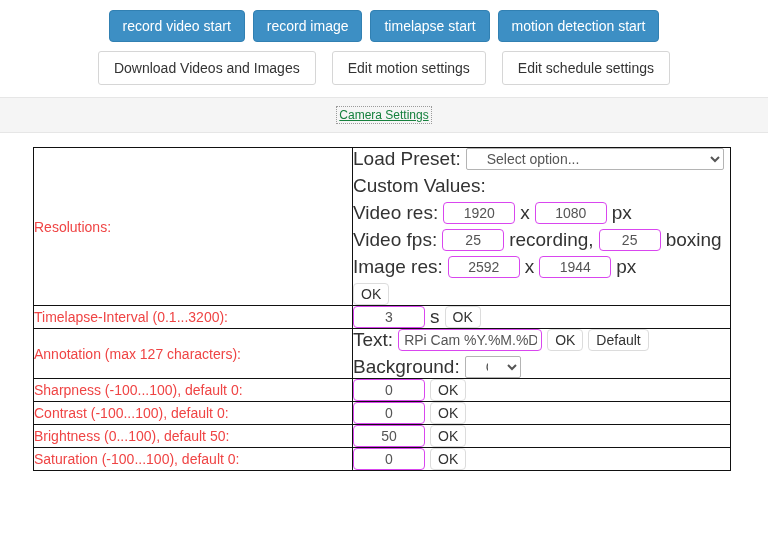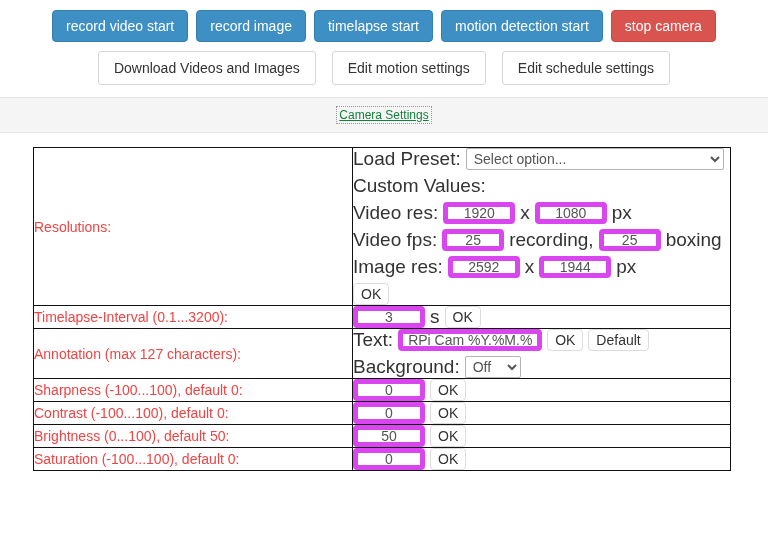--- a/index.html
+++ b/index.html
@@ -110,21 +110,21 @@
     white-space: nowrap;
   }
   .line:last-child { margin-bottom: 0; }
   .line-label { font-size: 19px; color: #333333; }
 
   
   .inp {
     font-family: "Liberation Sans", sans-serif;
     font-size: 14px;
     color: #555555;
-    border: 5px solid #d946ef;
+    border: 1px solid #d946ef;
     border-radius: 4px;
     background: #ffffff;
     height: 22px;
     box-sizing: border-box;
     text-align: center;
     padding: 0 4px;
     outline: none;
   }
   .inp-num  { width: 62px; }
   .inp-wide { width: 72px; }
@@ -136,21 +136,21 @@
   }
   .sel {
     font-family: "Liberation Sans", sans-serif;
     font-size: 14px;
     color: #555555;
     border: 1px solid #b4b4b4;
     border-radius: 2px;
     background: #ffffff;
     height: 22px;
     box-sizing: border-box;
-    padding: 0 3px;
+    padding: 0 16px;
     outline: none;
   }
   .sel-preset { width: 258px; }
   .sel-bg     { width: 56px; }
   .okbtn {
     font-family: "Liberation Sans", sans-serif;
     font-size: 14px;
     color: #333333;
     background: #ffffff;
     border: 1px solid #dcdcdc;
@@ -163,21 +163,20 @@
   }
 </style>
 </head>
 <body>
 
 <div class="btn-row btn-row-primary">
   <button class="btn btn-blue">record video start</button>
   <button class="btn btn-blue">record image</button>
   <button class="btn btn-blue">timelapse start</button>
   <button class="btn btn-blue">motion detection start</button>
-  <button class="btn btn-red">stop camera</button>
 </div>
 
 <div class="btn-row btn-row-secondary">
   <button class="btn btn-default">Download Videos and Images</button>
   <button class="btn btn-default">Edit motion settings</button>
   <button class="btn btn-default">Edit schedule settings</button>
 </div>
 
 <div class="settings-bar">
   <span class="settings-link">Camera Settings</span>

